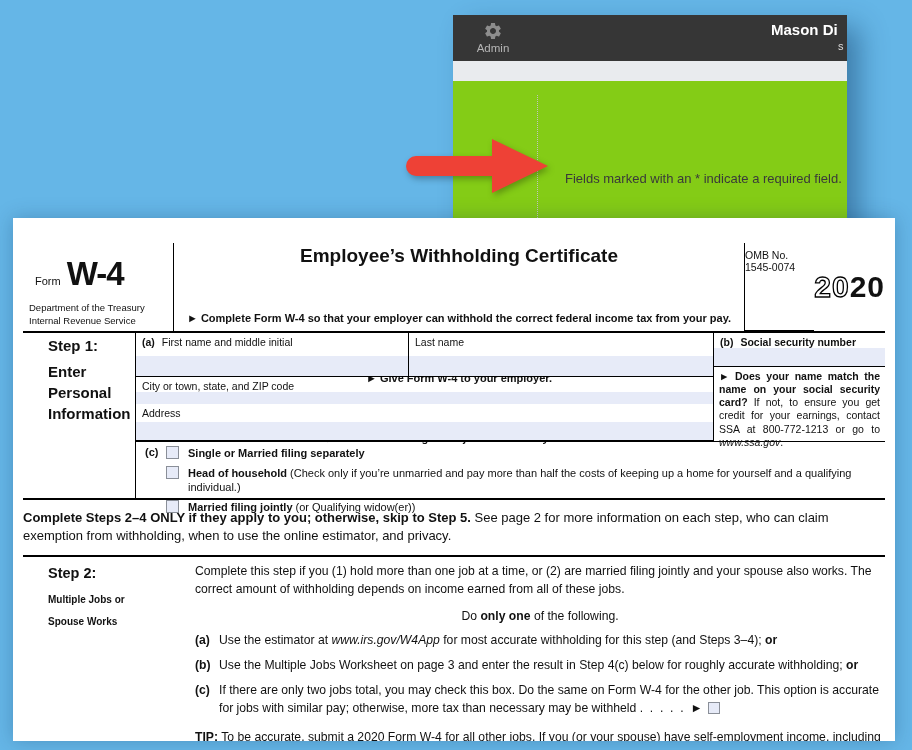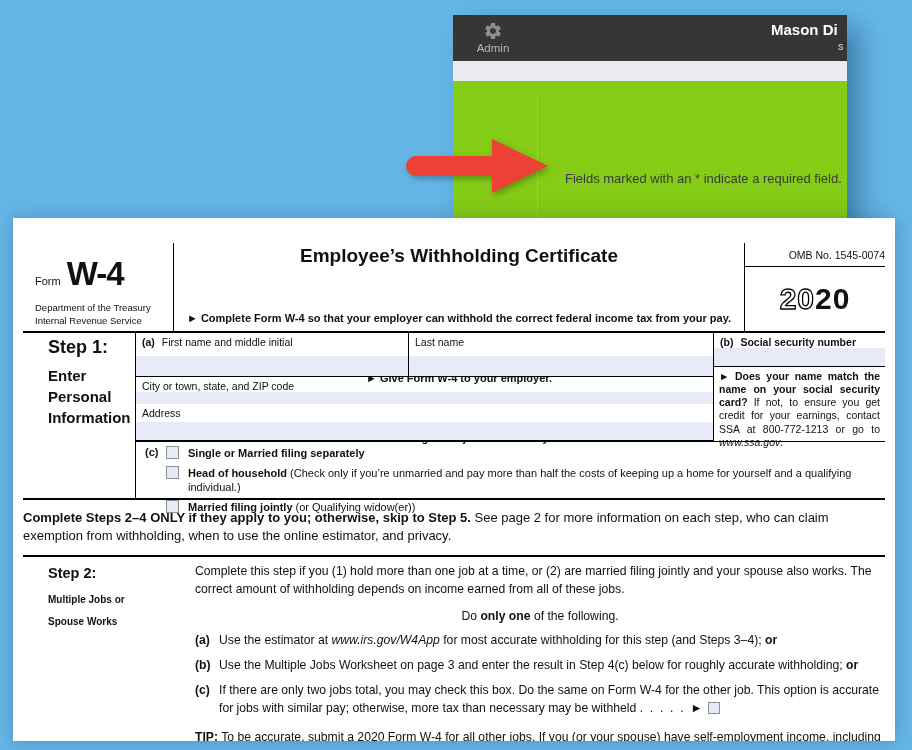--- a/index.html
+++ b/index.html
@@ -36,32 +36,32 @@
     border-top:27px solid transparent;border-bottom:27px solid transparent;border-left:56px solid var(--arrow-red);}
 
   
   .w4-panel{position:absolute;left:13px;top:218px;width:882px;height:523px;background:#fff;z-index:2;
     overflow:hidden;color:#111;box-shadow:0 0 18px rgba(0,40,80,.25);}
   .w4-header{display:flex;margin:25px 10px 0;height:90px;border-bottom:2px solid #000;}
   .w4-h-left{width:150px;position:relative;padding-top:12px;}
   .formline{display:flex;align-items:baseline;padding-left:12px;text-align:right;}
   .form-word{font-size:11px;}
   .form-num{font-size:33px;font-weight:700;letter-spacing:-1px;margin-left:6px;}
-  .agency{position:absolute;left:12px;bottom:4px;font-size:9.5px;line-height:1.3;}
+  .agency{position:absolute;left:6px;bottom:4px;font-size:9.5px;line-height:1.3;}
   .w4-h-center{flex:1;border-left:1px solid #000;border-right:1px solid #000;text-align:center;padding-top:2px;}
   .w4-title{font-size:19px;font-weight:700;margin-bottom:3px;}
   .w4-bullet{font-size:11px;font-weight:700;line-height:1.45;margin-top:44px;}
-  .w4-h-right{width:140px;display:flex;flex-direction:column;text-align:right;}
+  .w4-h-right{width:140px;display:flex;flex-direction:row;text-align:left;}
   .omb{font-size:10.5px;padding:6px 0 5px;border-bottom:1px solid #000;}
   .year{flex:1;display:flex;align-items:center;justify-content:center;font-size:30px;font-weight:700;letter-spacing:1px;}
   .year-outline{color:#fff;-webkit-text-stroke:1.3px #000;}
 
   .step1{display:flex;margin:0 10px;height:167px;border-bottom:2px solid #000;}
   .s1-label{width:113px;border-right:1px solid #000;padding:4px 0 0 25px;}
-  .step-title{font-size:18px;font-weight:700;}
+  .step-title{font-size:15px;font-weight:700;}
   .step-sub{font-size:15px;font-weight:700;margin-top:7px;line-height:21px;width:88px;}
   .s1-fields{flex:1;display:flex;flex-direction:column;}
   .s1-top{display:flex;height:109px;border-bottom:1px solid #000;}
   .s1-leftcols{width:577px;display:flex;flex-direction:column;}
   .rowA{height:45px;display:flex;border-bottom:1px solid #000;}
   .cellv{display:flex;flex-direction:column;}
   .cell-first{width:273px;border-right:1px solid #000;}
   .cell-last{flex:1;}
   .field-label{font-size:10.5px;padding:3px 6px 0;display:flex;gap:7px;}
   .field-label .mk{font-weight:700;}

